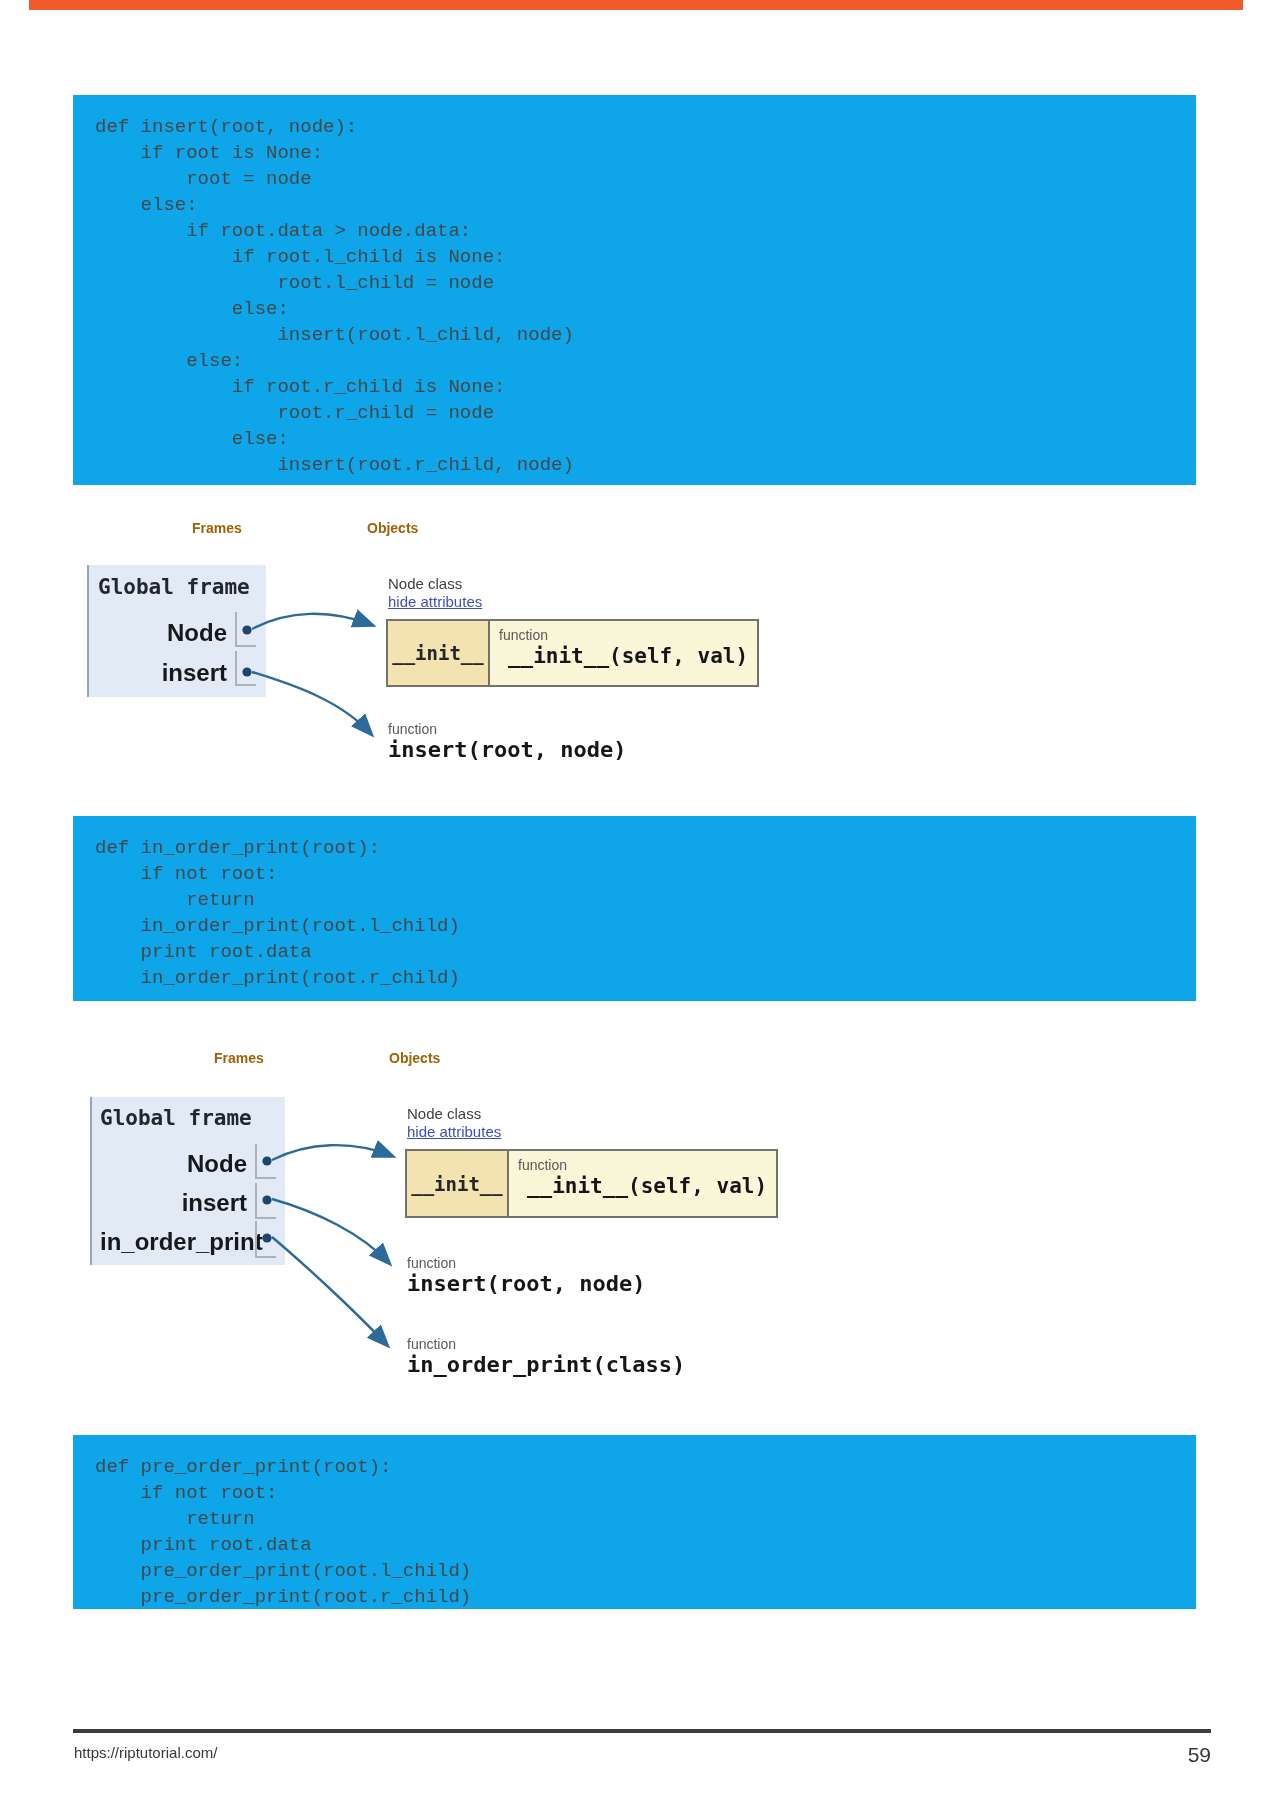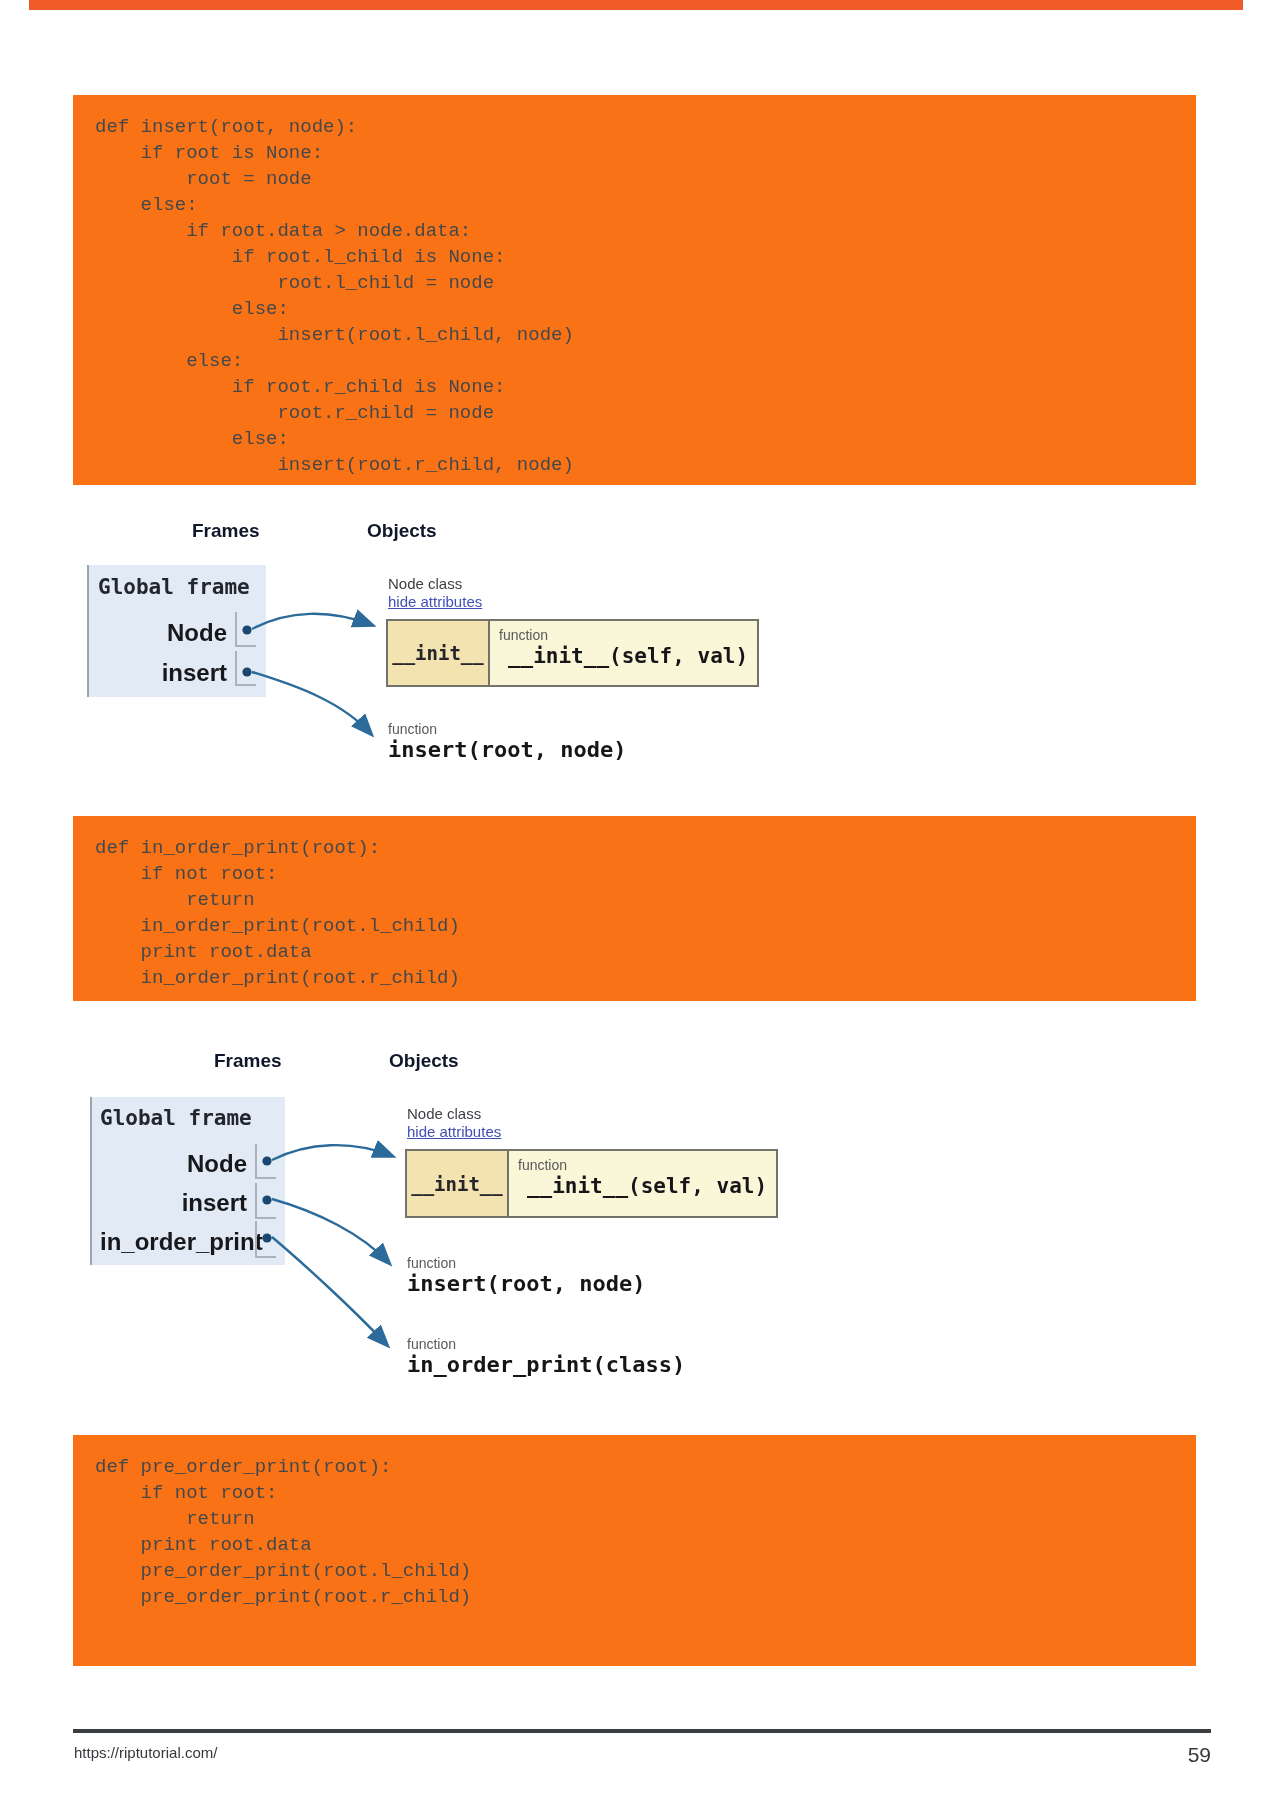--- a/index.html
+++ b/index.html
@@ -4,29 +4,29 @@
 <style>
   html,body{margin:0;padding:0;background:#ffffff;}
   #page{position:relative;width:1272px;height:1800px;background:#ffffff;overflow:hidden;
         font-family:"Liberation Sans",sans-serif;}
   .abs{position:absolute;}
 
   
   #top-bar{left:29px;top:0;width:1214px;height:10px;background:#f15b2a;}
 
   
-  .code-block{background:#f97316;}
+  .code-block{background:#0ea5e9;}
   .code-block pre{margin:0;padding:19px 0 0 22px;font-family:"Liberation Mono",monospace;
                   font-size:19px;line-height:26px;color:#45484b;white-space:pre;}
   #code1{left:73px;top:95px;width:1123px;height:390px;}
   #code2{left:73px;top:816px;width:1123px;height:185px;}
-  #code3{left:73px;top:1435px;width:1123px;height:231px;}
+  #code3{left:73px;top:1435px;width:1123px;height:174px;}
 
   
-  .diag-header{font-size:19px;font-weight:bold;color:#0f172a;}
+  .diag-header{font-size:14px;font-weight:bold;color:#a16207;}
 
   
   .global-frame{background:#e1eaf5;border-left:2px solid #99a4af;}
   .frame-title{font-family:"DejaVu Sans Mono",monospace;font-weight:bold;font-size:21px;color:#22262e;white-space:nowrap;text-align:center;}
   .var-name{font-size:24px;font-weight:bold;color:#16181c;text-align:right;white-space:nowrap;}
   .var-slot{border-left:2px solid #aab3bb;border-bottom:2px solid #aab3bb;}
 
   
   .obj-small{font-size:15px;color:#3c3f44;white-space:nowrap;}
   .obj-link{font-size:15px;color:#4150b5;text-decoration:underline;white-space:nowrap;cursor:pointer;}

